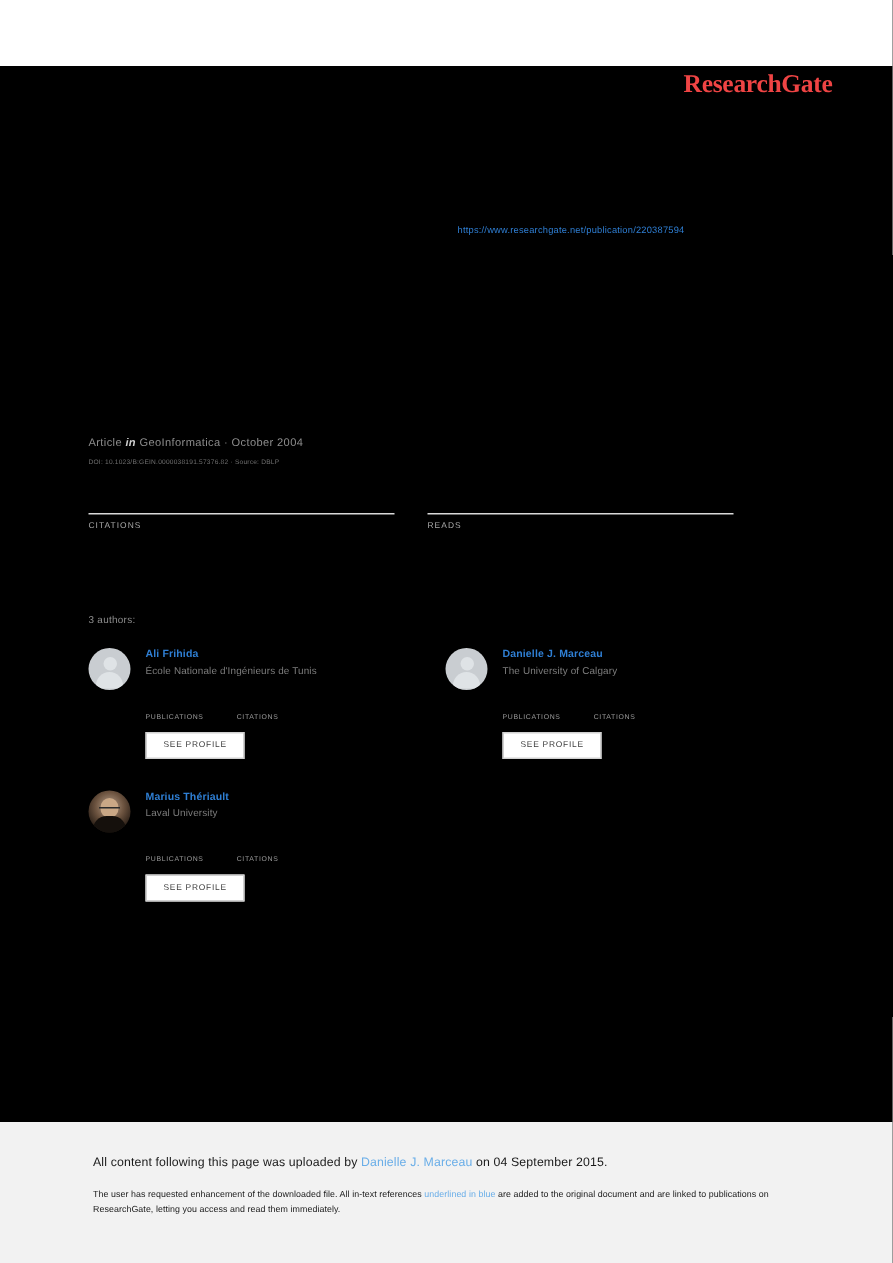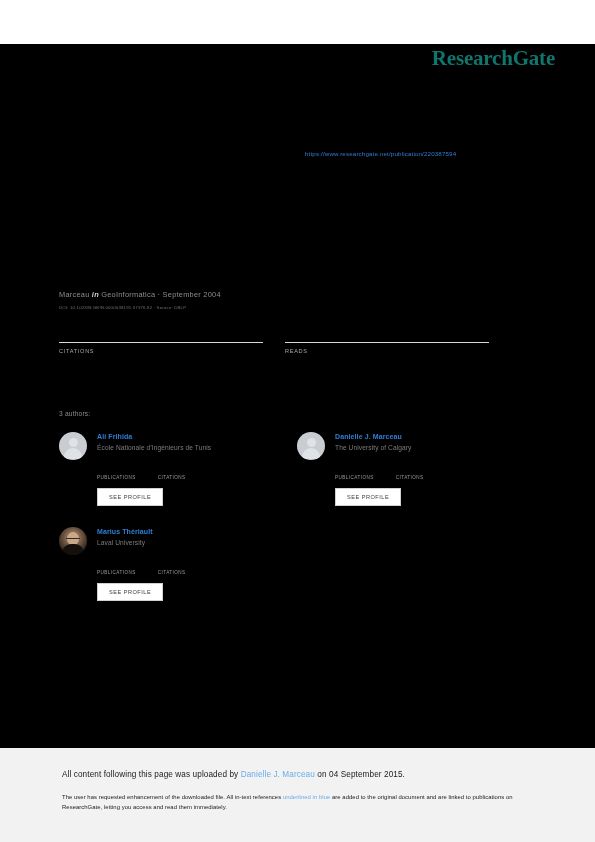--- a/index.html
+++ b/index.html
@@ -28,22 +28,22 @@
     background: #000000;
     color: #000000;
   }
 
   .rg-logo {
     position: absolute;
     top: 2px;
     right: 40px;
     font-family: "Liberation Serif", serif;
     font-weight: bold;
-    font-size: 21px;
-    color: #0f766e;
+    font-size: 17px;
+    color: #ef4444;
     letter-spacing: -0.2px;
     white-space: nowrap;
   }
 
   .pub-url {
     position: absolute;
     top: 106px;
     left: 305px;
     font-size: 6.2px;
     color: #2f7fd4;
@@ -278,25 +278,25 @@
   <div class="rg-logo">ResearchGate</div>
 
   <div class="pub-url">https://www.researchgate.net/publication/220387594</div>
 
   <div class="title-block">
     <div class="article-title"></div>
   </div>
 
   <div class="meta-block">
     <div class="meta-line">
-      <span>Marceau</span>
+      <span>Article</span>
       <span class="label-em">in</span>
       <span>GeoInformatica</span>
       <span>·</span>
-      <span>September 2004</span>
+      <span>October 2004</span>
     </div>
     <div class="doi-line">DOI: 10.1023/B:GEIN.0000038191.57376.82 · Source: DBLP</div>
   </div>
 
   <div class="stats-row">
     <div class="stat-col">
       <div class="stat-number"></div>
       <div class="stat-rule"></div>
       <div class="stat-label">CITATIONS</div>
     </div>

